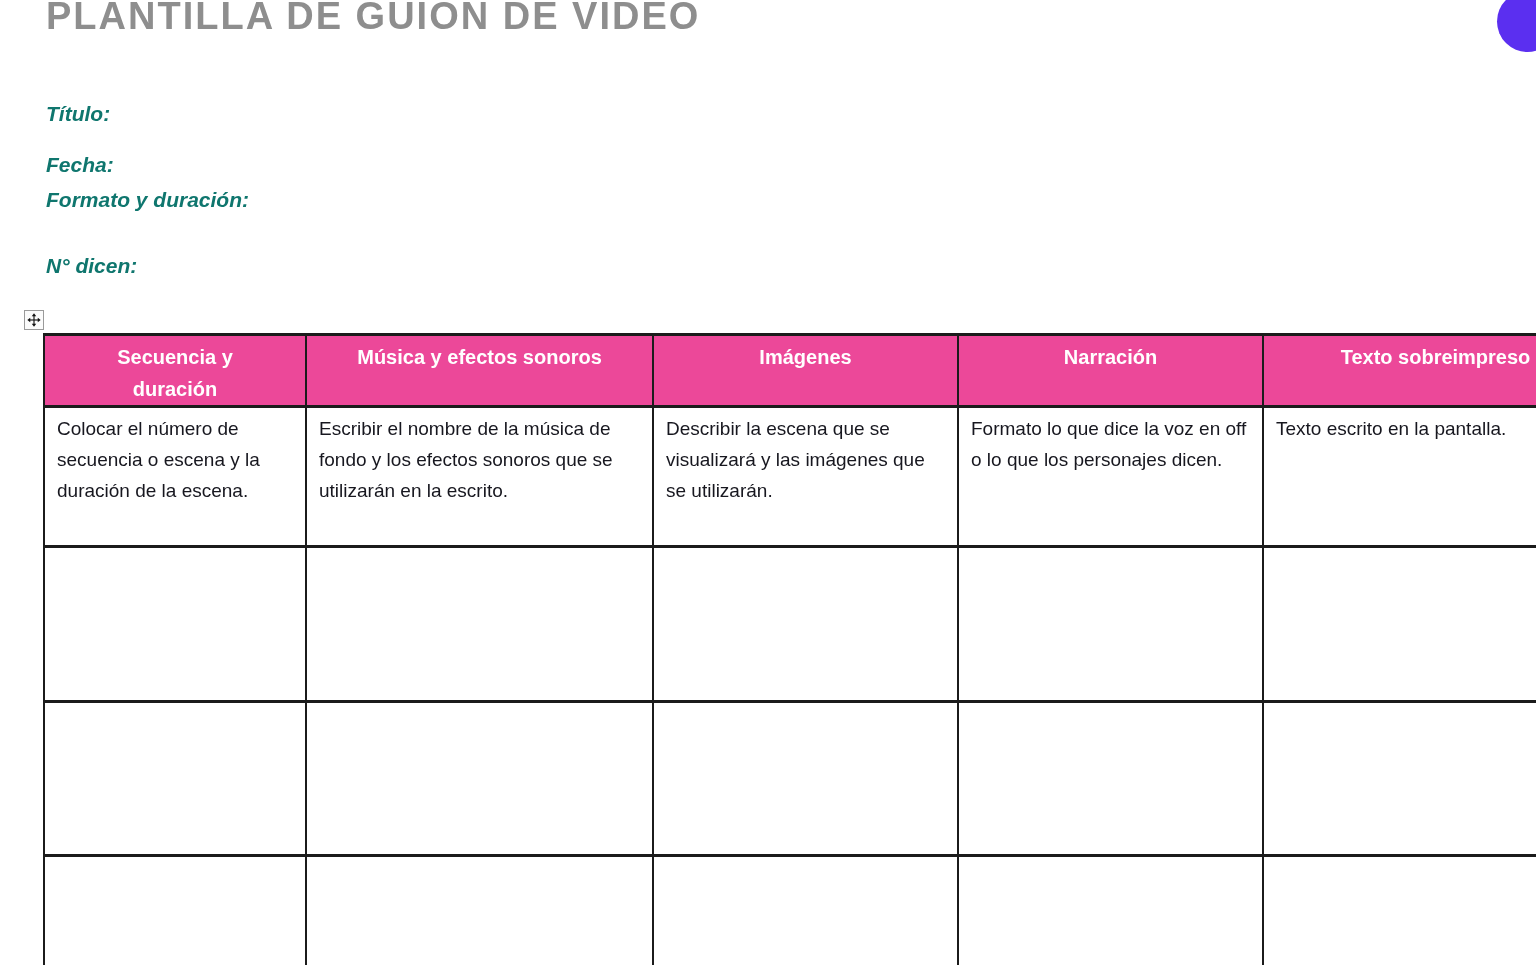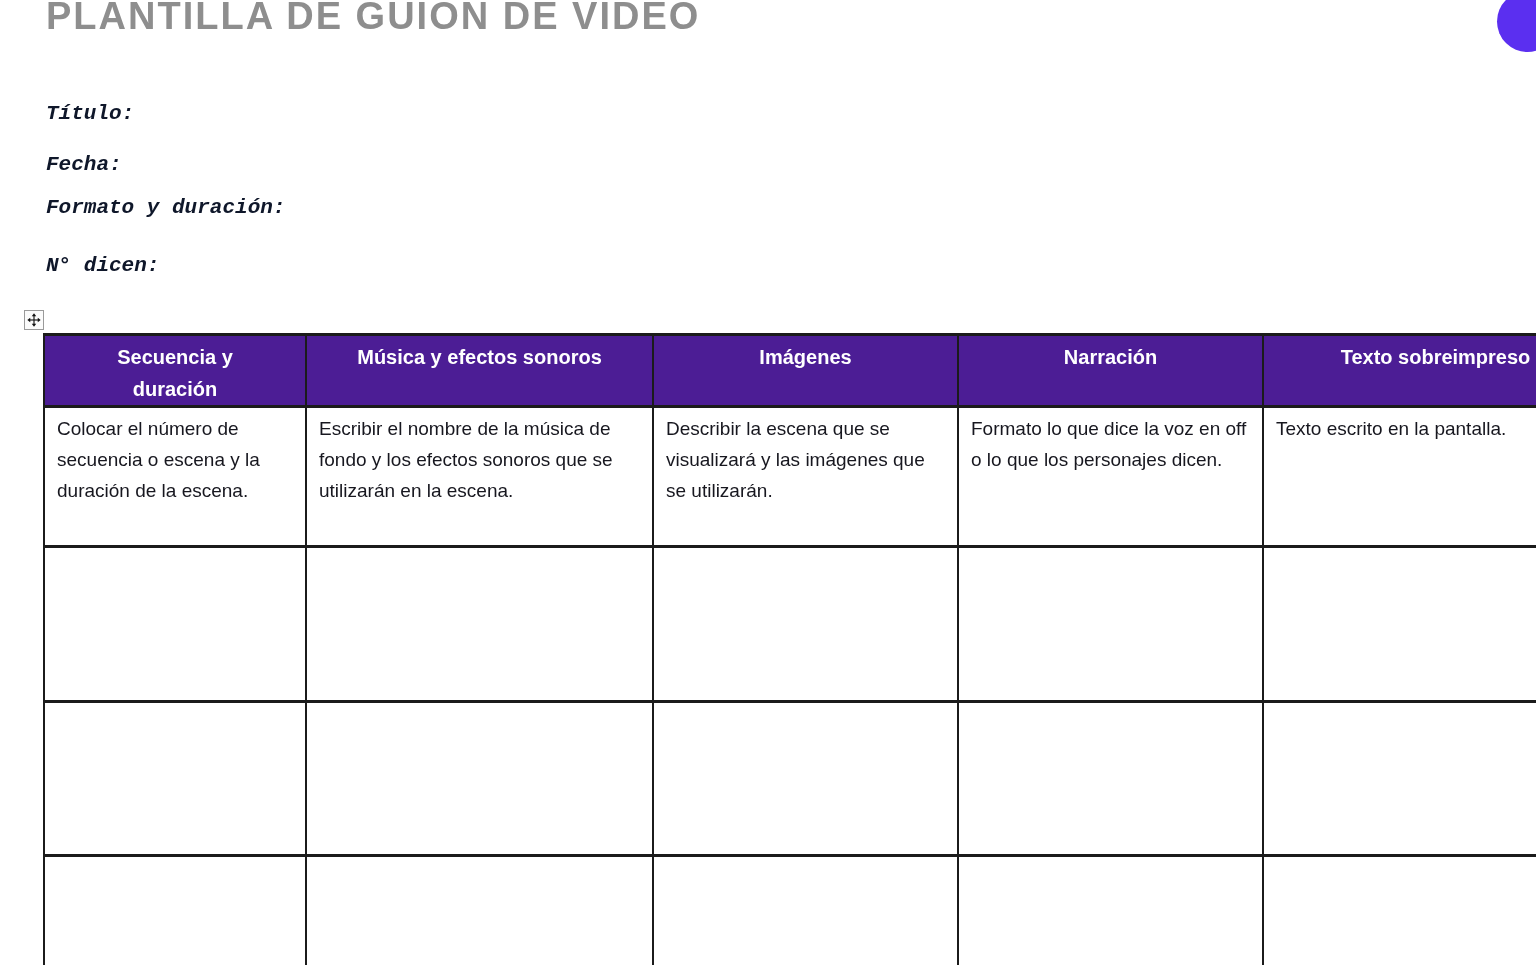--- a/index.html
+++ b/index.html
@@ -35,27 +35,26 @@
     white-space: nowrap;
   }
 
   .field {
     position: absolute;
     left: 46px;
     font-size: 21px;
     line-height: 28px;
     font-weight: bold;
     font-style: italic;
-    color: #0f172a;
+    color: #0f766e;
     white-space: nowrap;
-    font-family: Liberation Mono, monospace;
   }
   .field.f0 { top: 100px; }
   .field.f1 { top: 151px; text-align: center; }
-  .field.f2 { top: 194px; }
+  .field.f2 { top: 186px; }
   .field.f3 { top: 252px; }
 
   .table-handle {
     position: absolute;
     left: 24px; top: 310px;
     width: 20px; height: 20px;
     box-sizing: border-box;
     background: #fbfbfb;
     border: 1px solid #9a9a9a;
     display: flex;
@@ -73,21 +72,21 @@
     width: 1564px;
   }
   .script-table th, .script-table td {
     border: 2px solid #1b1b1b;
     border-top-width: 3px;
     border-bottom-width: 3px;
     box-sizing: border-box;
     vertical-align: top;
   }
   .script-table th {
-    background: #4c1d95;
+    background: #ec4899;
     color: #ffffff;
     font-size: 20px;
     font-weight: bold;
     line-height: 32px;
     text-align: center;
     padding: 5px 8px 0 8px;
     white-space: pre-line;
   }
   .script-table td {
     background: #ffffff;
@@ -147,21 +146,21 @@
 duración</th>
         <th>Música y efectos sonoros</th>
         <th>Imágenes</th>
         <th>Narración</th>
         <th>Texto sobreimpreso</th>
       </tr>
     </thead>
     <tbody>
       <tr class="r0">
         <td>Colocar el número de secuencia o escena y la duración de la escena.</td>
-        <td>Escribir el nombre de la música de fondo y los efectos sonoros que se utilizarán en la escena.</td>
+        <td>Escribir el nombre de la música de fondo y los efectos sonoros que se utilizarán en la escrito.</td>
         <td>Describir la escena que se visualizará y las imágenes que se utilizarán.</td>
         <td>Formato lo que dice la voz en off o lo que los personajes dicen.</td>
         <td>Texto escrito en la pantalla.</td>
       </tr>
       <tr class="r1">
         <td></td>
         <td></td>
         <td></td>
         <td></td>
         <td></td>

